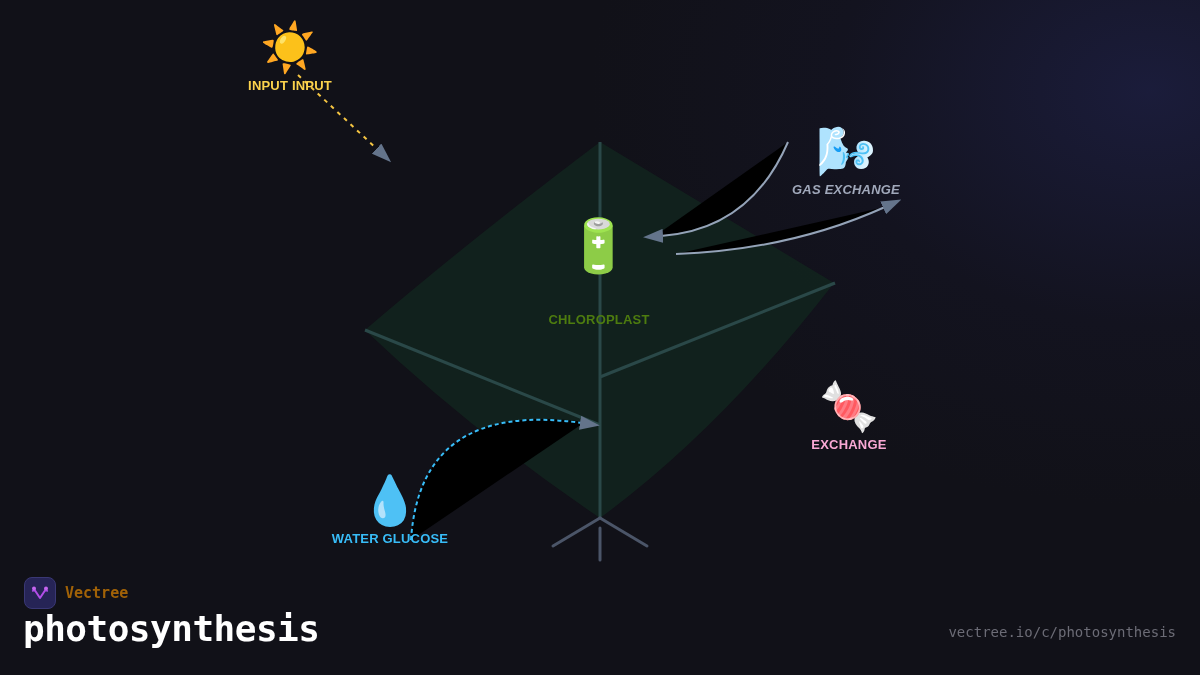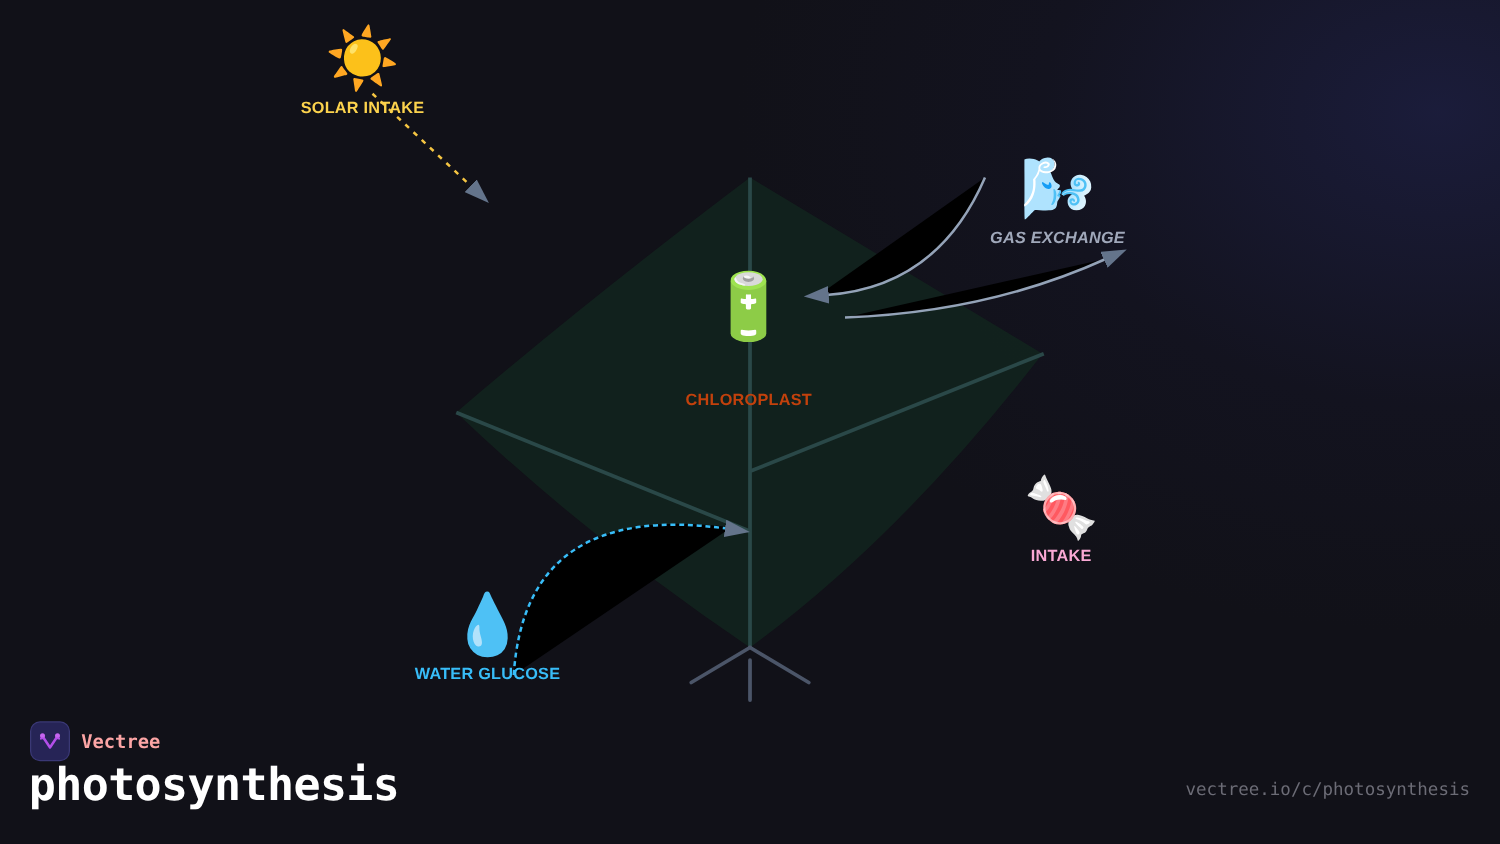--- a/index.html
+++ b/index.html
@@ -16,21 +16,21 @@
     svg.diagram { position: absolute; left: 0; top: 0; }
     .node { position: absolute; transform: translateX(-50%); text-align: center; white-space: nowrap; }
     .node .glyph { display: block; font-size: 48px; line-height: 56px; }
     .node .label { display: block; font-size: 13px; font-weight: bold; letter-spacing: 0.2px; margin-top: 2px; }
     .brand { position: absolute; left: 24px; top: 577px; display: flex; align-items: center; gap: 9px; }
     .logo {
       width: 32px; height: 32px; border-radius: 8px;
       background: #262456; border: 1px solid #3a3875;
       box-sizing: border-box; display: flex; align-items: center; justify-content: center;
     }
-    .brand-name { font-family: "DejaVu Sans Mono", monospace; font-weight: bold; font-size: 15px; color: #fca5a5; }
+    .brand-name { font-family: "DejaVu Sans Mono", monospace; font-weight: bold; font-size: 15px; color: #a16207; }
     .title {
       position: absolute; left: 23px; top: 608px;
       font-family: "DejaVu Sans Mono", monospace; font-weight: bold; font-size: 36px;
       color: #ffffff; letter-spacing: -0.5px; text-align: center;
     }
     .url {
       position: absolute; right: 24px; top: 624px;
       font-family: "DejaVu Sans Mono", monospace; font-size: 14px; color: #6c6c76;
     }
   </style>
@@ -65,36 +65,36 @@
   <path d="M788,142 Q750,230 661,236" fill="none" stroke="#94a3b8" stroke-width="2" marker-end="url(#arrowhead)"></path>
   <path d="M676,254 Q790,250 885,207 Z" fill="#000000"></path>
   <path d="M676,254 Q790,250 885,207" fill="none" stroke="#94a3b8" stroke-width="2" marker-end="url(#arrowhead)"></path>
 
   <path d="M411,540 Q420,400 585,422 Z" fill="#000000"></path>
   <path d="M411,540 Q420,400 582,423" fill="none" stroke="#38bdf8" stroke-width="2" stroke-dasharray="4,3" marker-end="url(#arrowhead)"></path>
 </svg>
 
 <div class="node" style="left:290px; top:20px;">
   <span class="glyph">☀️</span>
-  <span class="label" style="color:#fcd34d;">SOLAR INTAKE</span>
+  <span class="label" style="color:#fcd34d;">INPUT INPUT</span>
 </div>
 
 <div class="node" style="left:599px; top:215px;">
   <span class="glyph" style="font-size:52px; line-height:62px;">🔋</span>
-  <span class="label" style="color:#c2410c;margin-top:35px;">CHLOROPLAST</span>
+  <span class="label" style="color:#4d7c0f;margin-top:35px;">CHLOROPLAST</span>
 </div>
 
 <div class="node" style="left:846px; top:124px;">
   <span class="glyph">🌬️</span>
   <span class="label" style="color:#a0a8ba;font-style:italic;">GAS EXCHANGE</span>
 </div>
 
 <div class="node" style="left:849px; top:379px;">
   <span class="glyph">🍬</span>
-  <span class="label" style="color:#f9a8d4;">INTAKE</span>
+  <span class="label" style="color:#f9a8d4;">EXCHANGE</span>
 </div>
 
 <div class="node" style="left:390px; top:473px;">
   <span class="glyph">💧</span>
   <span class="label" style="color:#38bdf8;">WATER GLUCOSE</span>
 </div>
 
 <div class="brand">
   <div class="logo">
     <svg width="20" height="16" viewBox="0 0 20 16">

